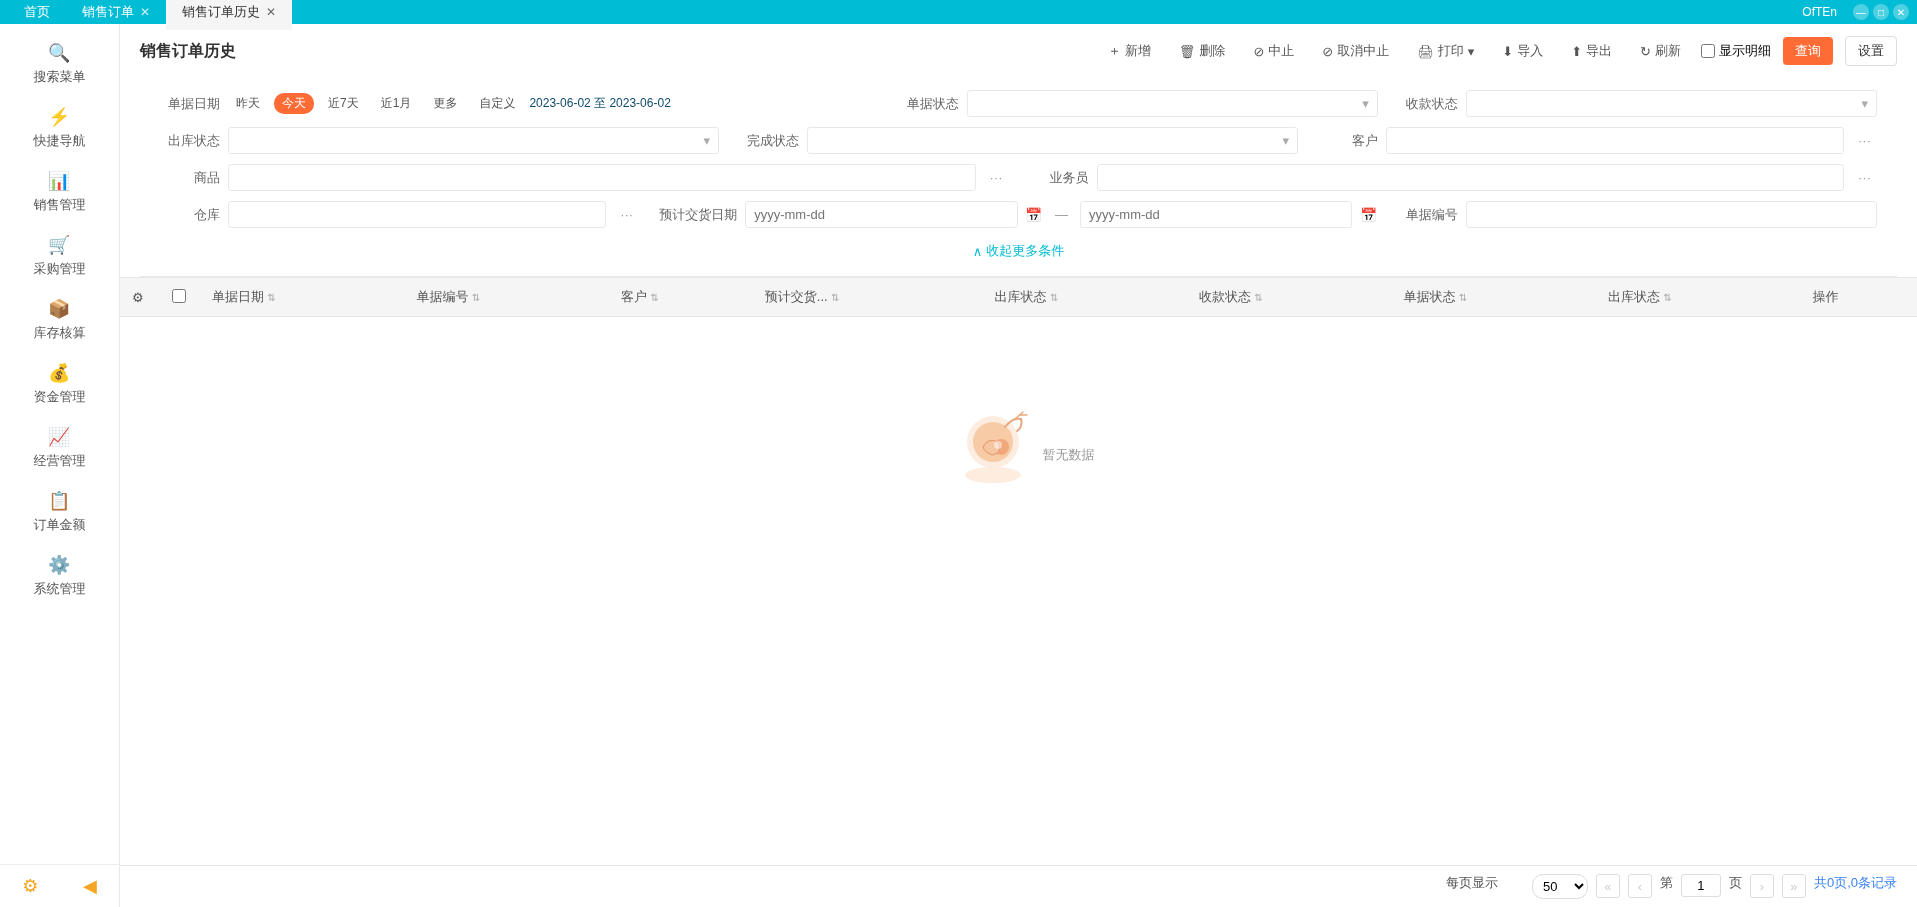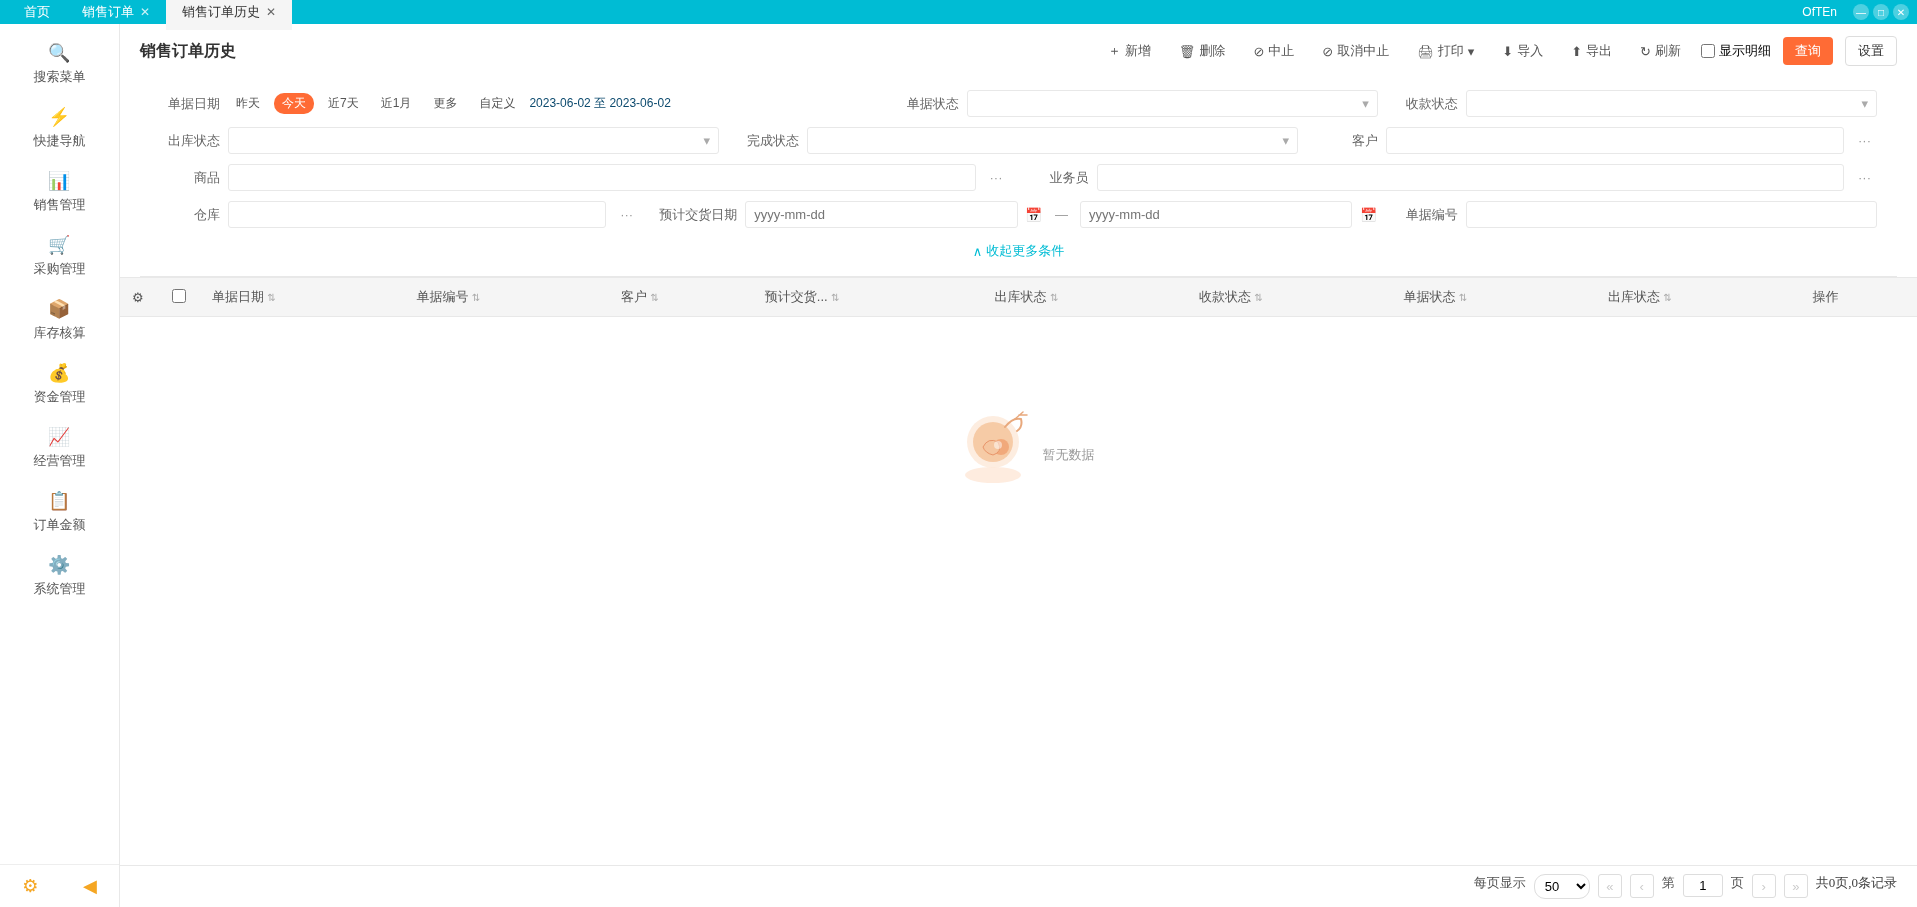--- a/index.html
+++ b/index.html
@@ -326,20 +326,21 @@
       justify-content: flex-end;
       gap: 8px;
       font-size: 13px;
       color: #555;
     }
     .page-size-select {
       border: 1px solid #ddd;
       border-radius: 11px;
       padding: 3px 6px;
       background: white;
+      margin-left: 26px;
     }
     .page-nav-btn {
       width: 24px;
       height: 24px;
       border: 1px solid #ddd;
       border-radius: 3px;
       background: white;
       cursor: pointer;
       display: flex;
       align-items: center;
@@ -347,21 +348,21 @@
       color: #555;
     }
     .page-nav-btn:disabled { color: #ccc; cursor: default; }
     .page-input {
       width: 40px;
       border: 1px solid #ddd;
       border-radius: 3px;
       padding: 3px 6px;
       text-align: center;
     }
-    .page-total { color: #404040; font-family: Liberation Serif, serif; }
+    .page-total { color: #3b82f6; }
 
     
     .cb { width: 14px; height: 14px; cursor: pointer; }
 
     
     .arrow-down::after {
       content: '▾';
       margin-left: 4px;
       color: #aaa;
     }

